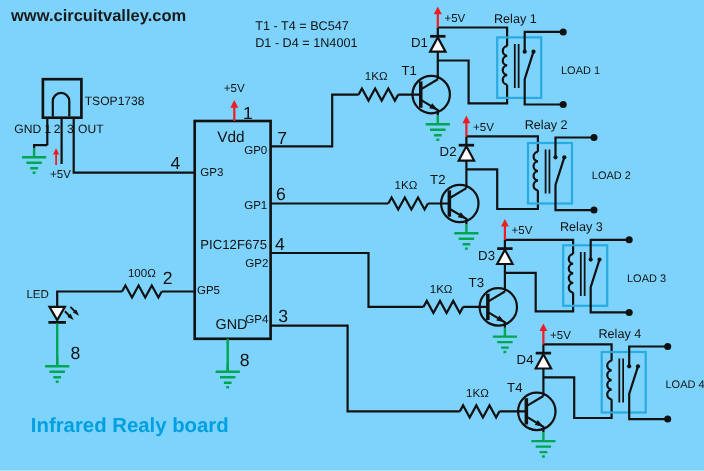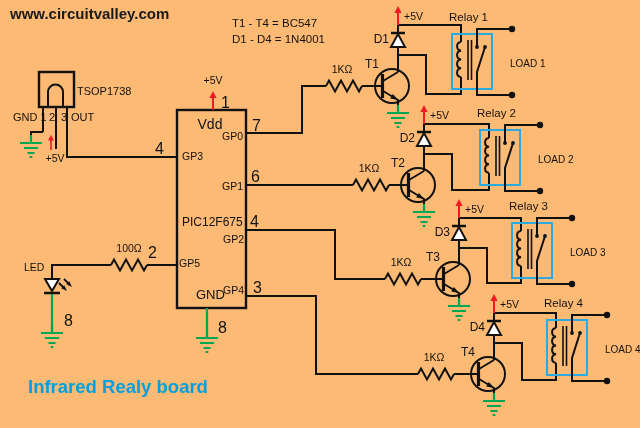--- a/index.html
+++ b/index.html
@@ -1,16 +1,16 @@
 <!DOCTYPE html>
 <html><head>
 <meta charset="utf-8">
 <style>
   html,body{margin:0;padding:0;background:#ffffff;}
-  .stage{width:640px;height:428px;position:relative;background:#fdba74;overflow:hidden;}
+  .stage{width:640px;height:428px;position:relative;background:#7dd3fc;overflow:hidden;}
   svg{display:block;}
   text{font-family:"Liberation Sans",sans-serif;fill:#111;}
   .w{stroke:#111;stroke-width:2;fill:none;}
   .b{stroke:#111;stroke-width:2.4;fill:none;}
   .gnds{stroke:#00A651;stroke-width:2.2;fill:none;}
   .pwrs{stroke:#ED1C24;stroke-width:2;fill:none;}
   .relaybox{stroke:#29ABE2;stroke-width:2;fill:none;}
   .diode{fill:#fff;stroke:#111;stroke-width:2;}
   .s10{font-size:10px;}
   .s105{font-size:10.5px;}

